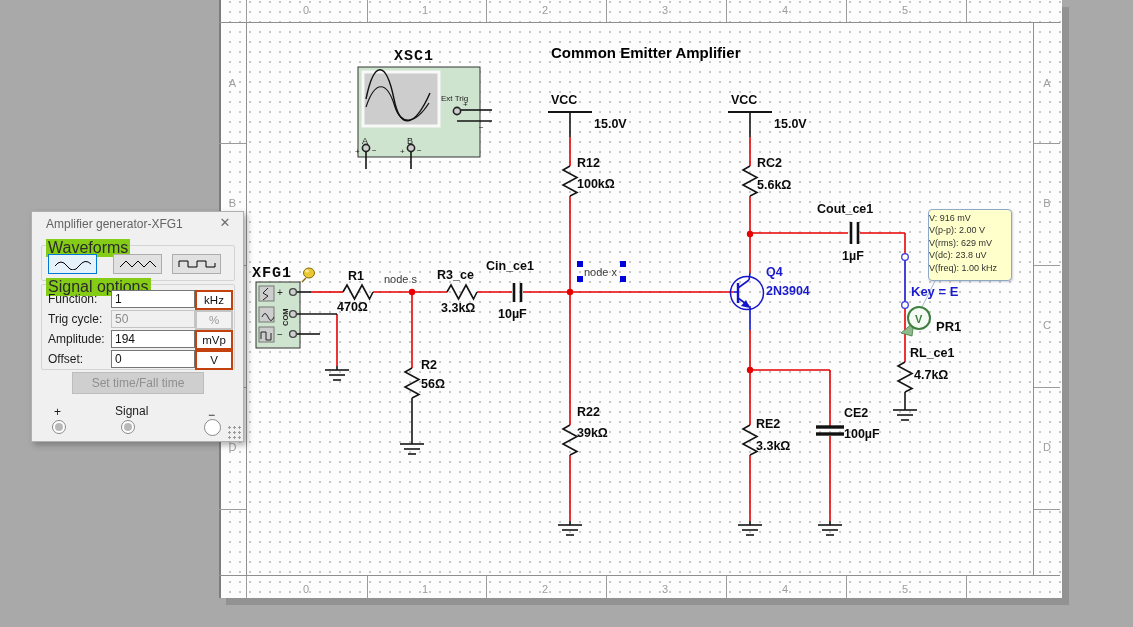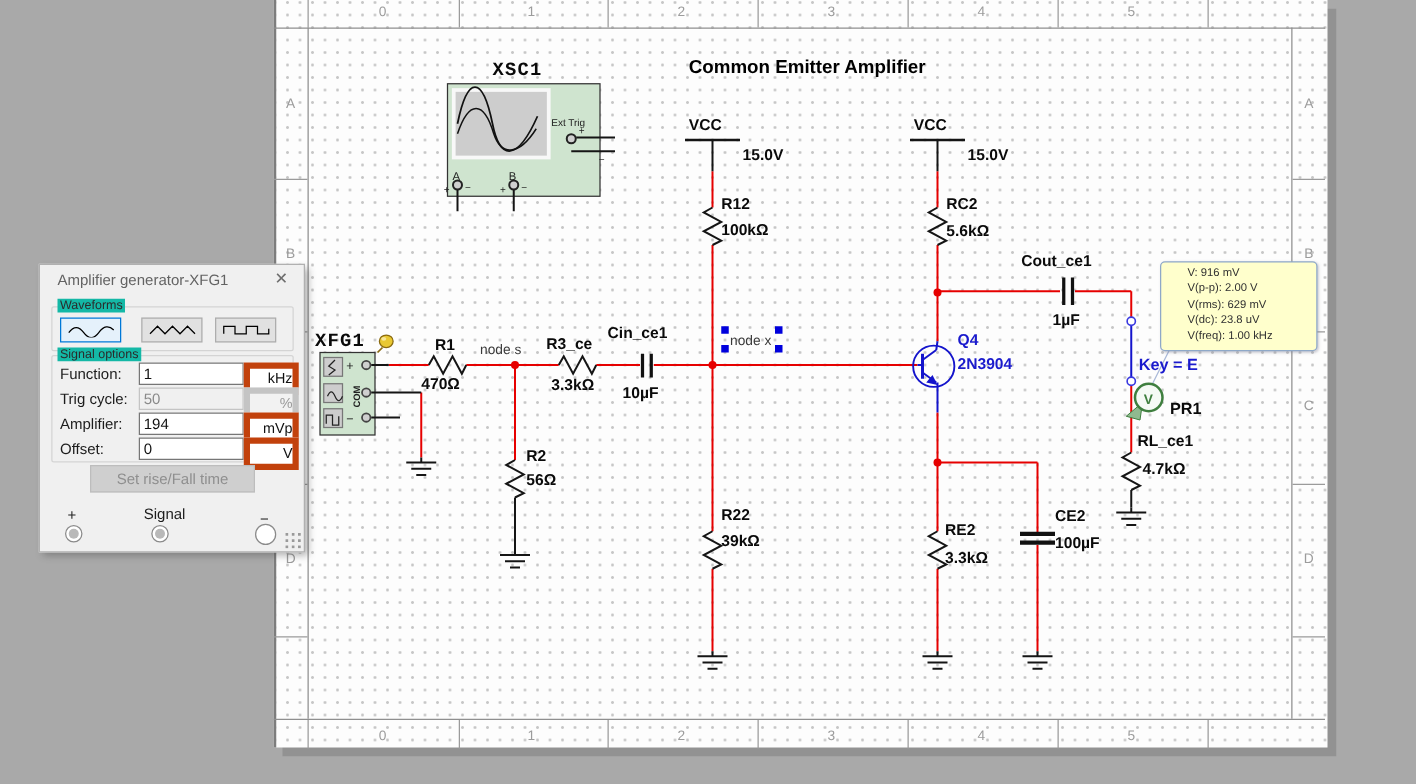--- a/index.html
+++ b/index.html
@@ -39,44 +39,44 @@
   .mono{font:bold 15px "Liberation Mono",monospace;fill:#0a0a0a;letter-spacing:1px}
   .nodetxt{font:11px "Liberation Sans",sans-serif;fill:#3a3a3a}
   .tiny{font:8px "Liberation Sans",sans-serif;fill:#222}
   .stitle{font:bold 15px "Liberation Sans",sans-serif;fill:#000}
   .key{font:bold 13px "Liberation Sans",sans-serif;fill:#1a1acd}
   .prtxt{font:bold 13px "Liberation Sans",sans-serif;fill:#0a0a0a}
   
   .probe-box{
     position:absolute;left:928px;top:209px;width:82px;height:66px;z-index:4;
     background:#ffffcc;border:1px solid #8ea8c8;border-radius:4px;
-    font-size:9px;line-height:12.4px;color:#313131;padding:2px 21px;
+    font-size:9px;line-height:12.4px;color:#313131;padding:2px 0;
     box-shadow:1px 1px 2px rgba(120,120,140,.35);
   }
   
   .dlg{
     position:absolute;left:31px;top:211px;width:211px;height:229px;z-index:5;
     background:#f0f0f0;border:1px solid #b0b0b0;
     box-shadow:3px 3px 6px rgba(60,60,60,.4);
     font-size:12px;color:#222;
   }
   .dlg-title{position:absolute;left:14px;top:5px;color:#636363;font-size:12px}
   .dlg-close{position:absolute;left:185px;top:3px;width:16px;height:16px;color:#6e6e6e;
     font-size:13px;text-align:center;line-height:16px;cursor:pointer}
   .grp{position:absolute;border:1px solid #d4d4d4;border-radius:2px}
-  .grp-lbl{position:absolute;font-size:10px;color:#2b2b2b;background:#14b8a6;padding:0 2px}
+  .grp-lbl{position:absolute;font-size:16px;color:#2b2b2b;background:#84cc16;padding:0 2px}
   .wbtn{position:absolute;width:47px;height:18px;background:#e1e1e1;border:1px solid #adadad;
     display:flex;align-items:center;justify-content:center}
   .wbtn.sel{background:#e5f1fb;border:1px solid #0078d7}
   .frow-lbl{position:absolute;left:16px;font-size:12px;color:#1c1c1c}
   .fin{position:absolute;left:79px;width:76px;height:14px;border:1px solid #767676;
     font-size:12px;font-family:"Liberation Sans",sans-serif;padding:1px 3px;background:#fff;color:#111}
   .fin.dis{background:#f0f0f0;color:#8a8a8a;border-color:#c4c4c4}
-  .funit{position:absolute;left:163px;width:34px;height:16px;border:5px solid #c2410c;background:#fff;
-    font-size:11.5px;text-align:right;line-height:16px;color:#111}
+  .funit{position:absolute;left:163px;width:34px;height:16px;border:2px solid #c2410c;background:#fff;
+    font-size:11.5px;text-align:center;line-height:16px;color:#111}
   .funit.dis{color:#9a9a9a;border-color:#c4c4c4;background:#f2f2f2}
   .rise-btn{position:absolute;left:40px;top:160px;width:130px;height:20px;background:#cfcfcf;
     border:1px solid #bdbdbd;color:#8f8f8f;font-size:12px;text-align:center;line-height:20px}
   .term-lbl{position:absolute;font-size:12px;color:#1c1c1c}
   .radio{position:absolute;border-radius:50%;background:#fff;border:1px solid #8a8a8a}
   .radio.gray:after{content:"";position:absolute;left:2px;top:2px;right:2px;bottom:2px;
     border-radius:50%;background:#b9b9b9}
   .grip{position:absolute;right:2px;bottom:2px;width:14px;height:14px;
     background-image:radial-gradient(circle,#9a9a9a 1.2px,transparent 1.3px);
     background-size:5px 5px}
@@ -416,29 +416,29 @@
   <div class="grp-lbl" style="left:14px;top:66px">Signal options</div>
 
   <div class="frow-lbl" style="top:80px">Function:</div>
   <input class="fin" style="top: 78px;" value="1">
   <div class="funit" style="top:78px">kHz</div>
 
   <div class="frow-lbl" style="top:100px">Trig cycle:</div>
   <input class="fin dis" style="top: 98px;" value="50">
   <div class="funit dis" style="top:98px">%</div>
 
-  <div class="frow-lbl" style="top:120px">Amplifier:</div>
+  <div class="frow-lbl" style="top:120px">Amplitude:</div>
   <input class="fin" style="top: 118px;" value="194">
   <div class="funit" style="top:118px">mVp</div>
 
   <div class="frow-lbl" style="top:140px">Offset:</div>
   <input class="fin" style="top: 138px;" value="0">
   <div class="funit" style="top:138px">V</div>
 
-  <div class="rise-btn">Set rise/Fall time</div>
+  <div class="rise-btn">Set time/Fall time</div>
 
   <div class="term-lbl" style="left:22px;top:193px">+</div>
   <div class="term-lbl" style="left:83px;top:192px">Signal</div>
   <div class="term-lbl" style="left:176px;top:196px">−</div>
   <div class="radio gray" style="left:20px;top:208px;width:12px;height:12px"></div>
   <div class="radio gray" style="left:89px;top:208px;width:12px;height:12px"></div>
   <div class="radio" style="left:172px;top:207px;width:15px;height:15px"></div>
 
   <div class="grip"></div>
 </div>

